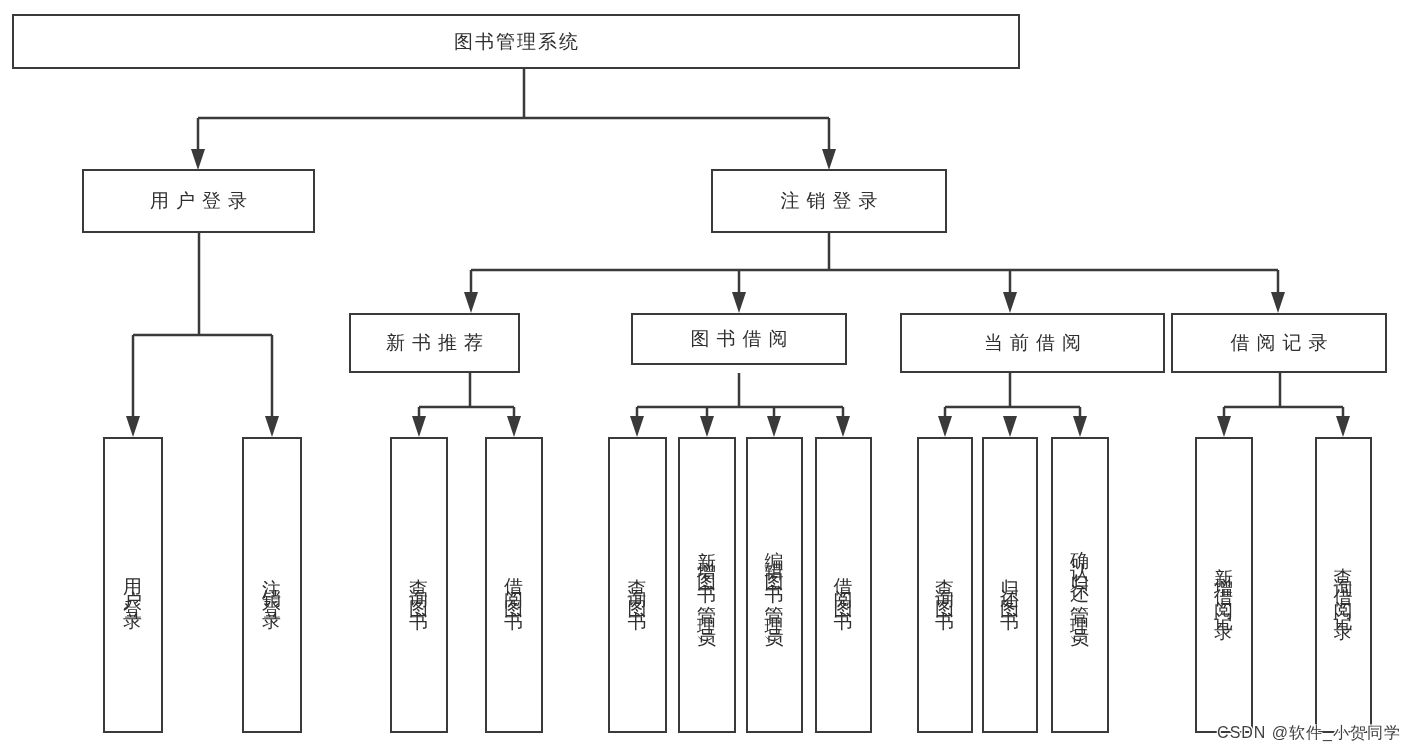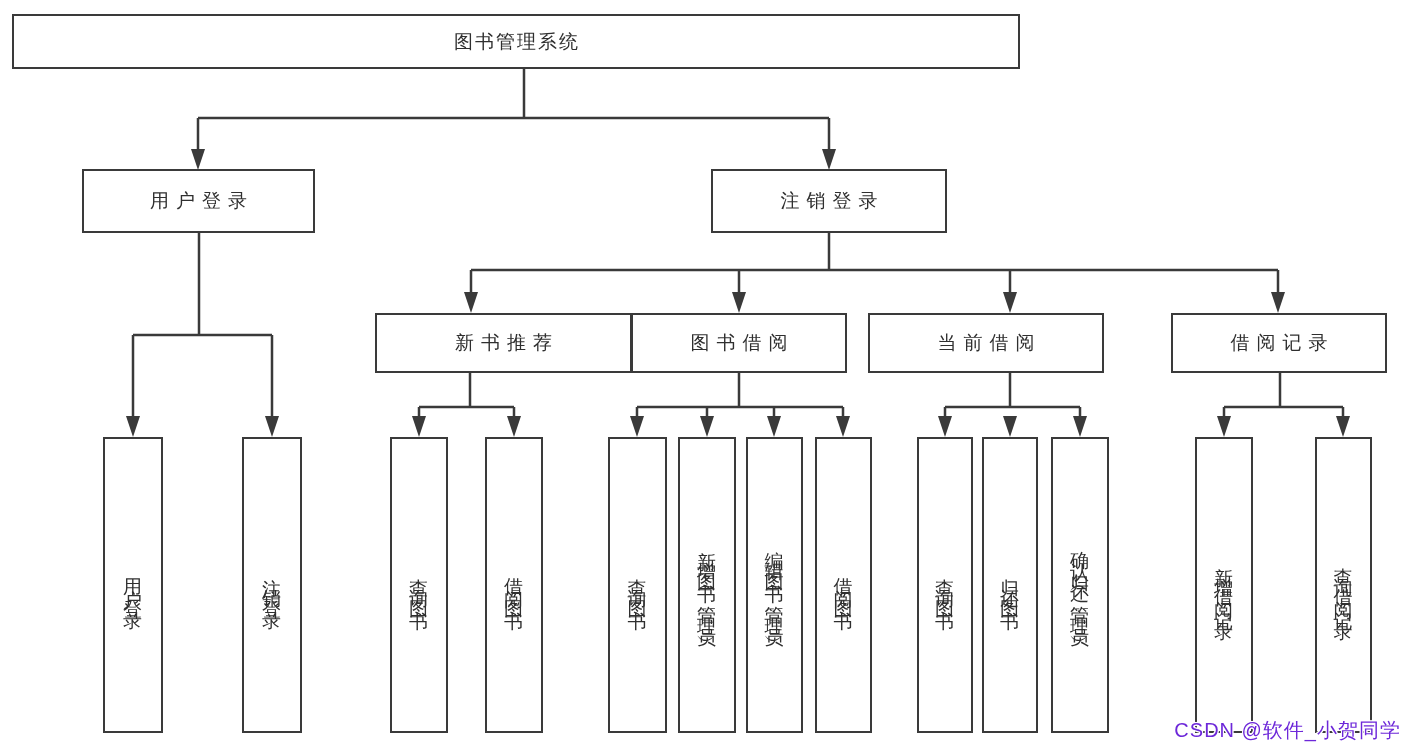--- a/index.html
+++ b/index.html
@@ -15,21 +15,21 @@
   }
   .node.h{font-size:19px;letter-spacing:7px;padding-left:7px;white-space:nowrap;}
   .node.root{letter-spacing:2px;padding-left:2px;}
   .node.v span{
     writing-mode:vertical-rl;text-orientation:mixed;
     font-size:19px;letter-spacing:11px;line-height:1;
     display:block;
   }
   #watermark{
     position:absolute;right:4px;bottom:3px;z-index:5;
-    font-size:20px;letter-spacing:1px;color:#6d28d9;white-space:nowrap;
+    font-size:16px;letter-spacing:1px;color:#404040;white-space:nowrap;
     text-shadow:-1px -1px 0 #fff,1px -1px 0 #fff,-1px 1px 0 #fff,1px 1px 0 #fff,0 0 2px #fff;
     margin-left:25px;
   }
 </style>
 </head>
 <body>
 
 <div id="stage">
 
   <svg id="connectors" viewBox="0 0 1405 747" xmlns="http://www.w3.org/2000/svg">
@@ -70,23 +70,23 @@
       <polygon points="1217,416 1231,416 1224,437"></polygon>
       <polygon points="1336,416 1350,416 1343,437"></polygon>
     </g>
   </svg>
 
   <div class="node h root" style="left:12px;top:14px;width:1008px;height:55px;font-family:Liberation Mono, monospace;">图书管理系统</div>
 
   <div class="node h" style="left:82px;top:169px;width:233px;height:64px;">用户登录</div>
   <div class="node h" style="left:711px;top:169px;width:236px;height:64px;">注销登录</div>
 
-  <div class="node h" style="left:375px;top:313px;width:257px;height:60px;">新书推荐</div>
-  <div class="node h" style="left:631px;top:313px;width:216px;height:60px;">图书借阅</div>
-  <div class="node h" style="left:868px;top:313px;width:236px;height:60px;">当前借阅</div>
+  <div class="node h" style="left:349px;top:313px;width:171px;height:60px;">新书推荐</div>
+  <div class="node h" style="left:631px;top:313px;width:216px;height:52px;">图书借阅</div>
+  <div class="node h" style="left:900px;top:313px;width:265px;height:60px;">当前借阅</div>
   <div class="node h" style="left:1171px;top:313px;width:216px;height:60px;font-family:Liberation Mono, monospace;">借阅记录</div>
 
   <div class="node v" style="left:103px;top:437px;width:60px;height:296px;">
     <span>用户登录</span>
   </div>
   <div class="node v" style="left:242px;top:437px;width:60px;height:296px;">
     <span>注销登录</span>
   </div>
 
   <div class="node v" style="left:390px;top:437px;width:58px;height:296px;">

